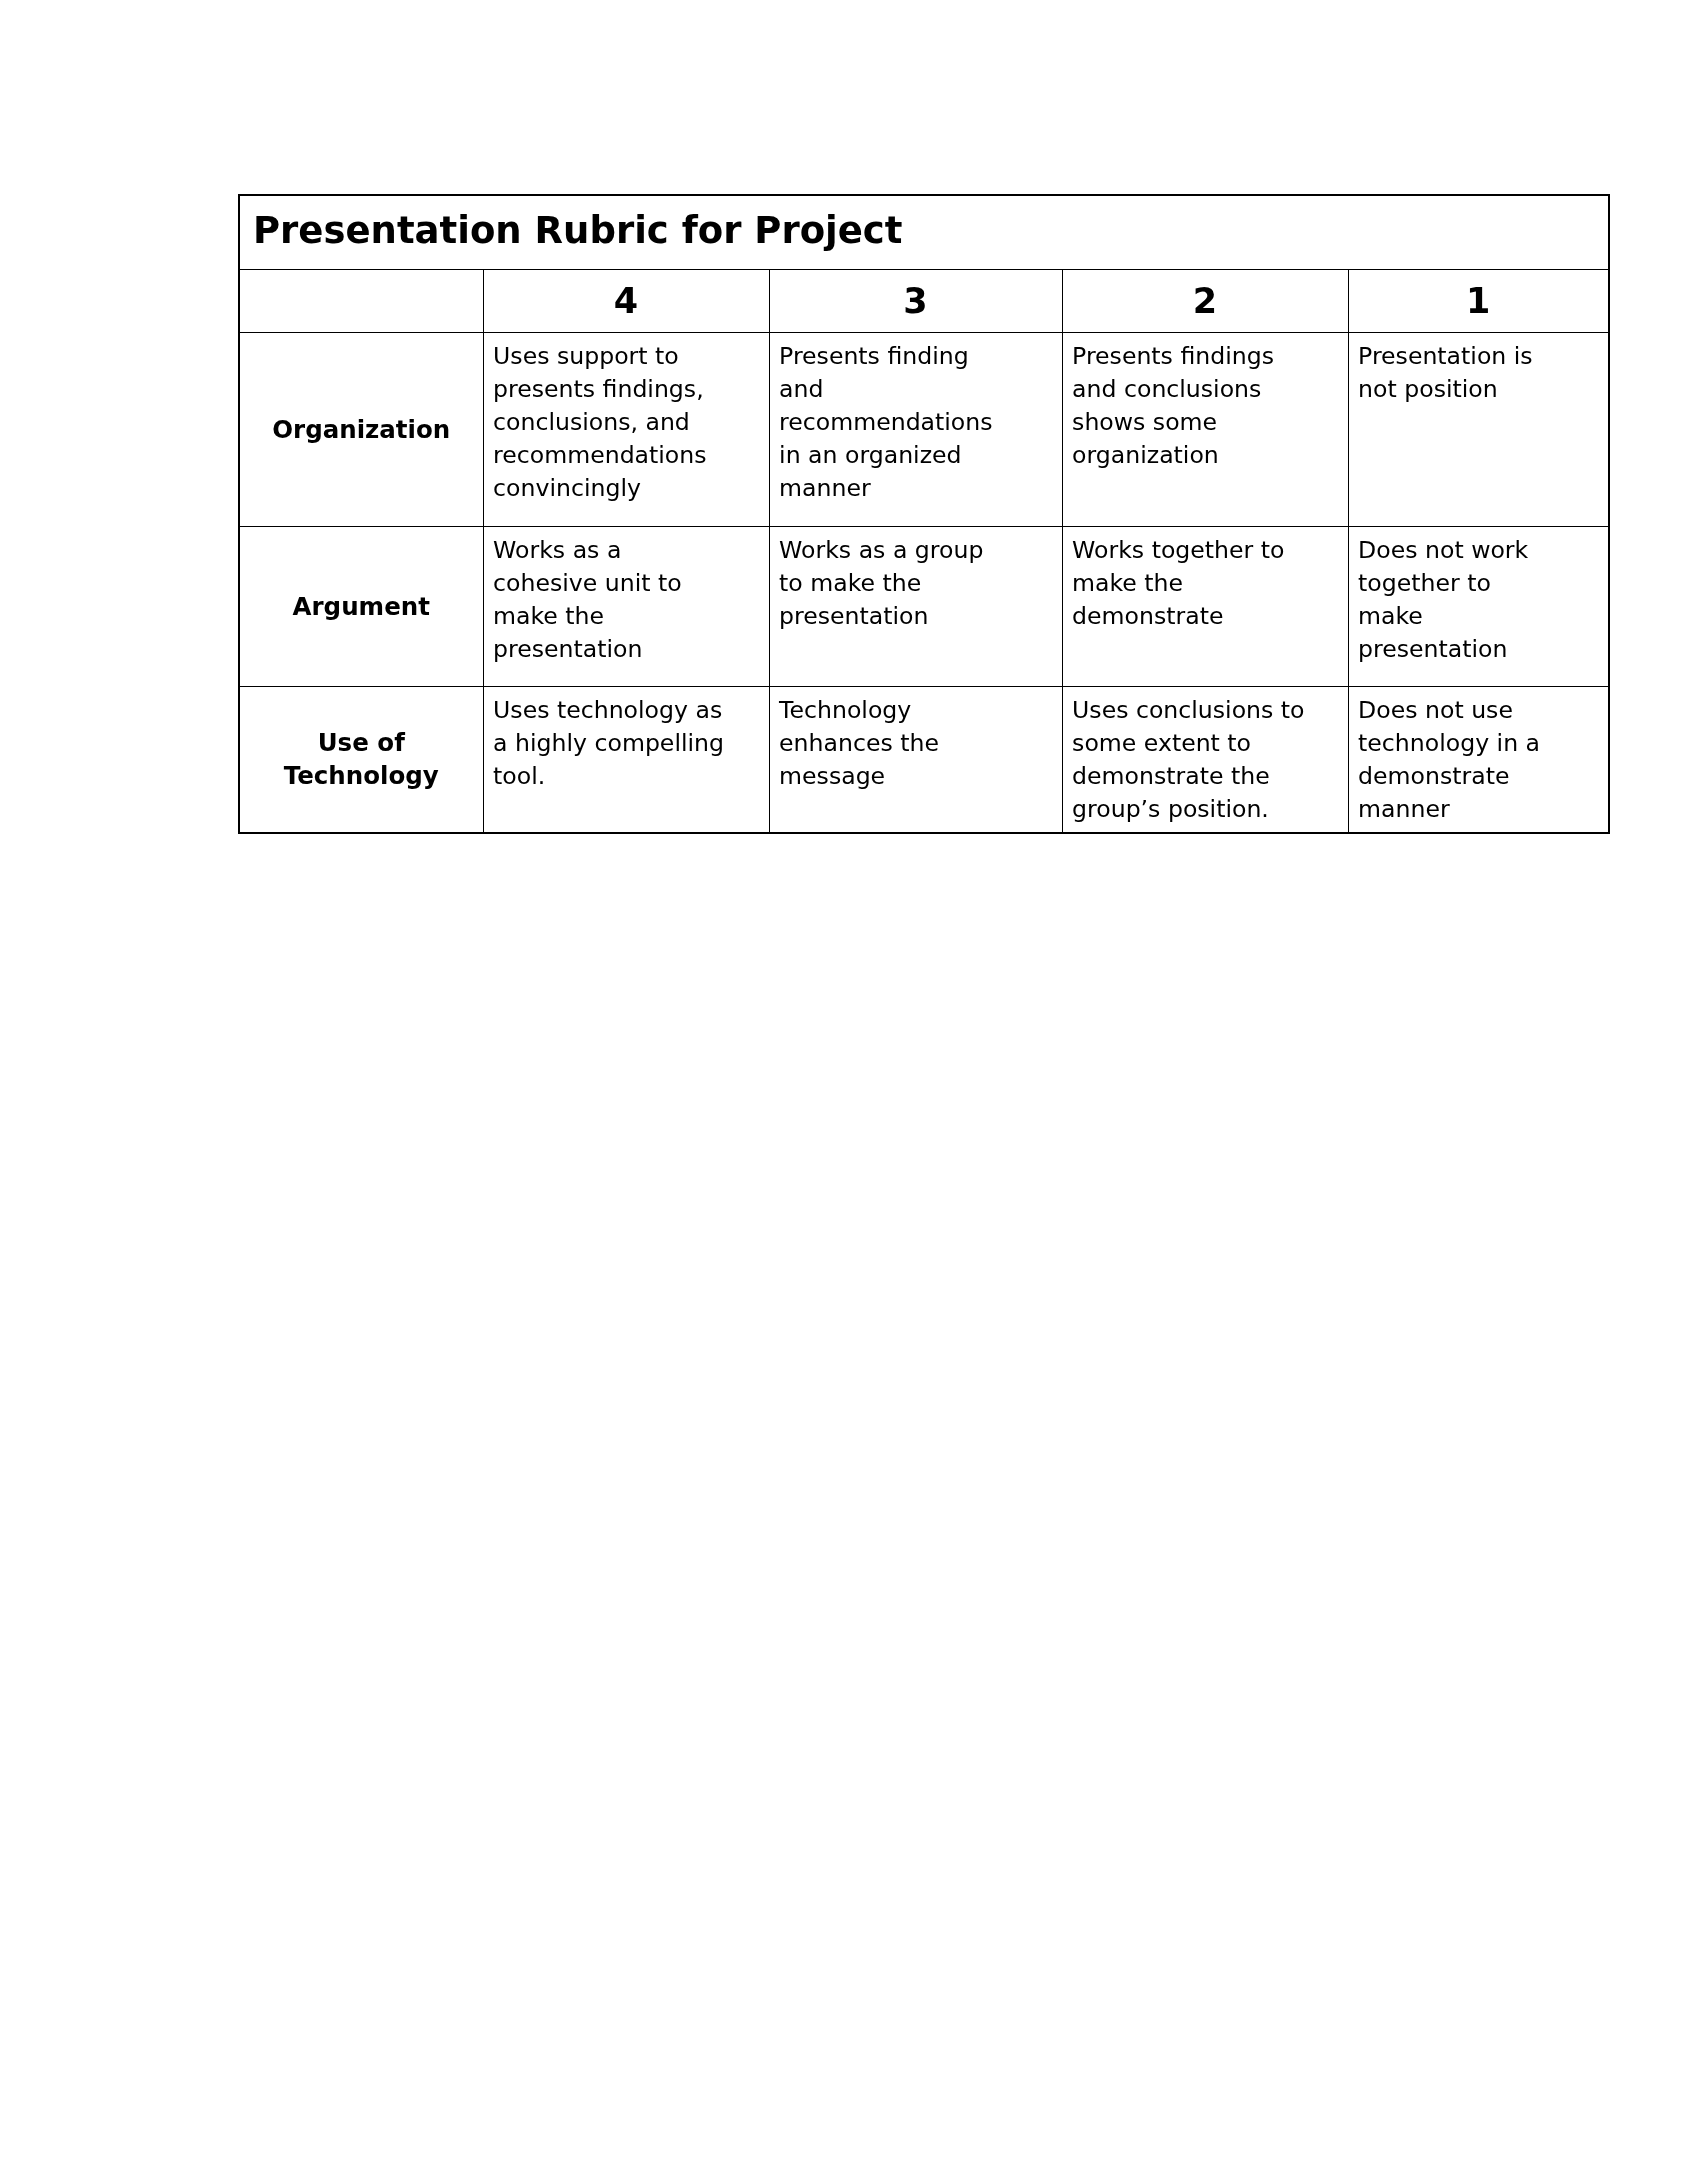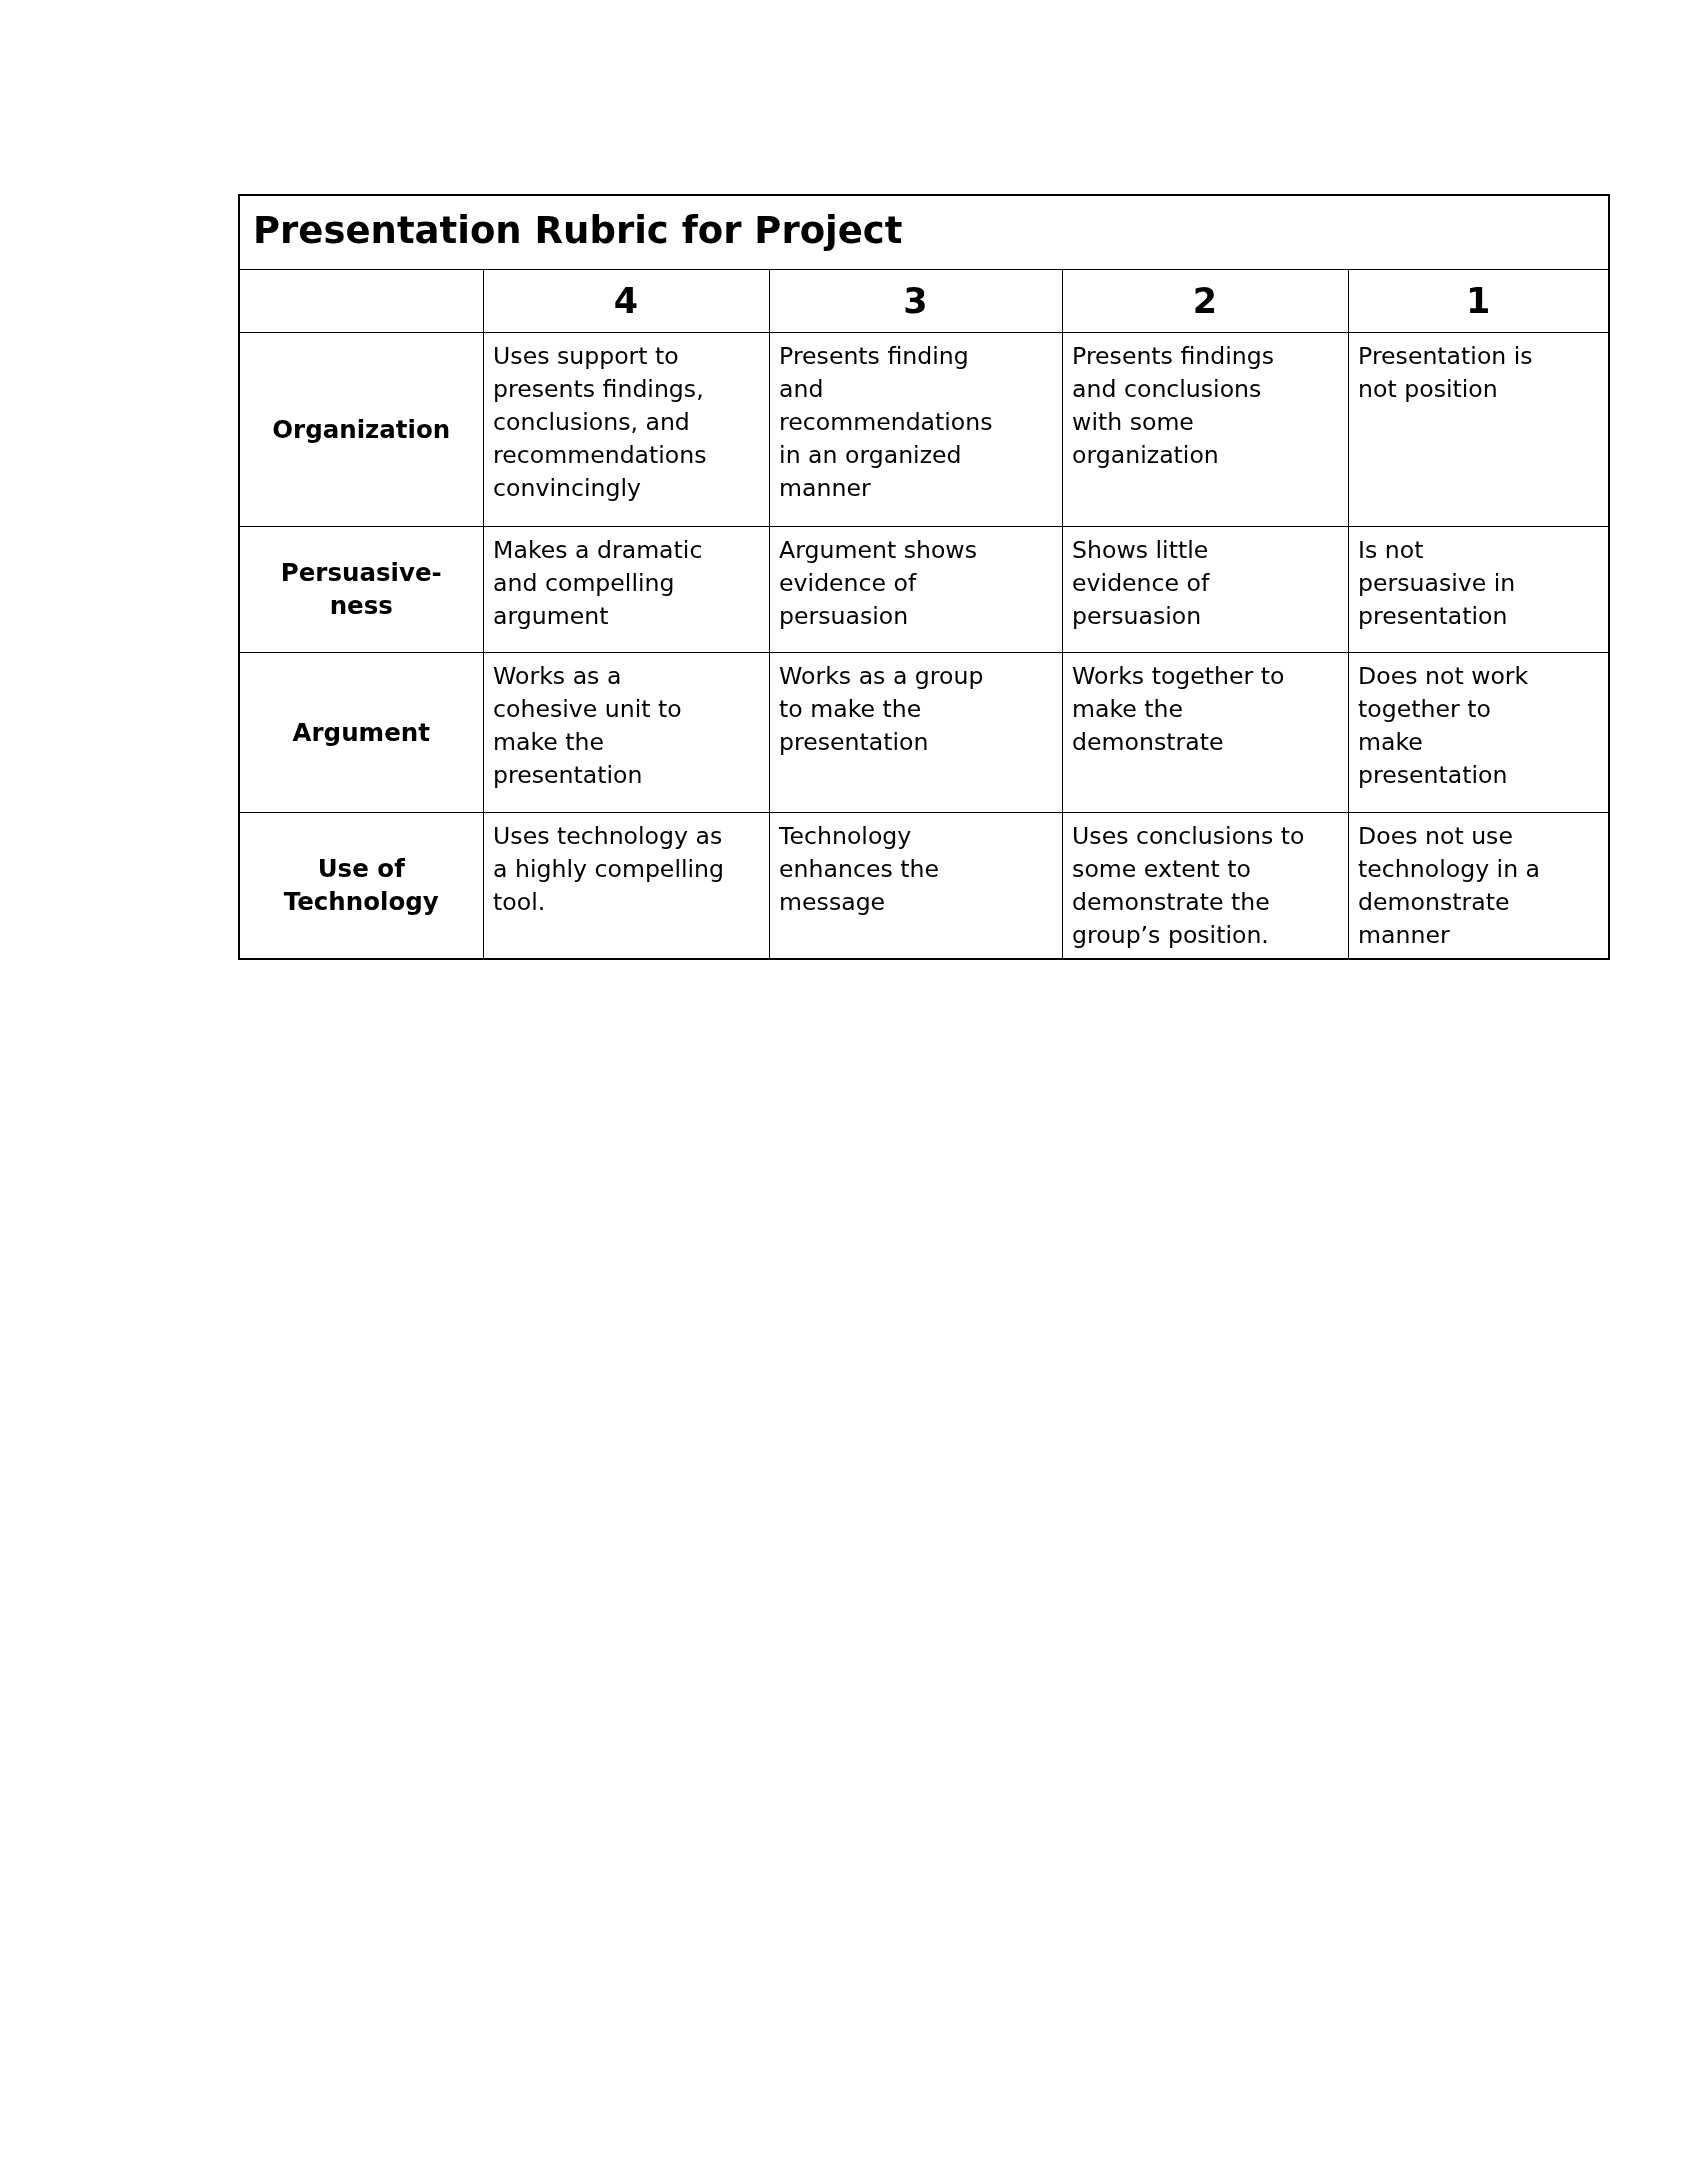--- a/index.html
+++ b/index.html
@@ -106,42 +106,26 @@
 conclusions, and
 recommendations
 convincingly</td>
         <td class="body-cell">Presents finding
 and
 recommendations
 in an organized
 manner</td>
         <td class="body-cell">Presents findings
 and conclusions
-with some
+shows some
 organization</td>
         <td class="body-cell">Presentation is
 not position</td>
       </tr>
 
-      <tr class="row-persuasiveness">
-        <td class="label-cell">Persuasive-
-ness</td>
-        <td class="body-cell">Makes a dramatic
-and compelling
-argument</td>
-        <td class="body-cell">Argument shows
-evidence of
-persuasion</td>
-        <td class="body-cell">Shows little
-evidence of
-persuasion</td>
-        <td class="body-cell">Is not
-persuasive in
-presentation</td>
-      </tr>
 
       <tr class="row-teamwork">
         <td class="label-cell">Argument</td>
         <td class="body-cell">Works as a
 cohesive unit to
 make the
 presentation</td>
         <td class="body-cell">Works as a group
 to make the
 presentation</td>

